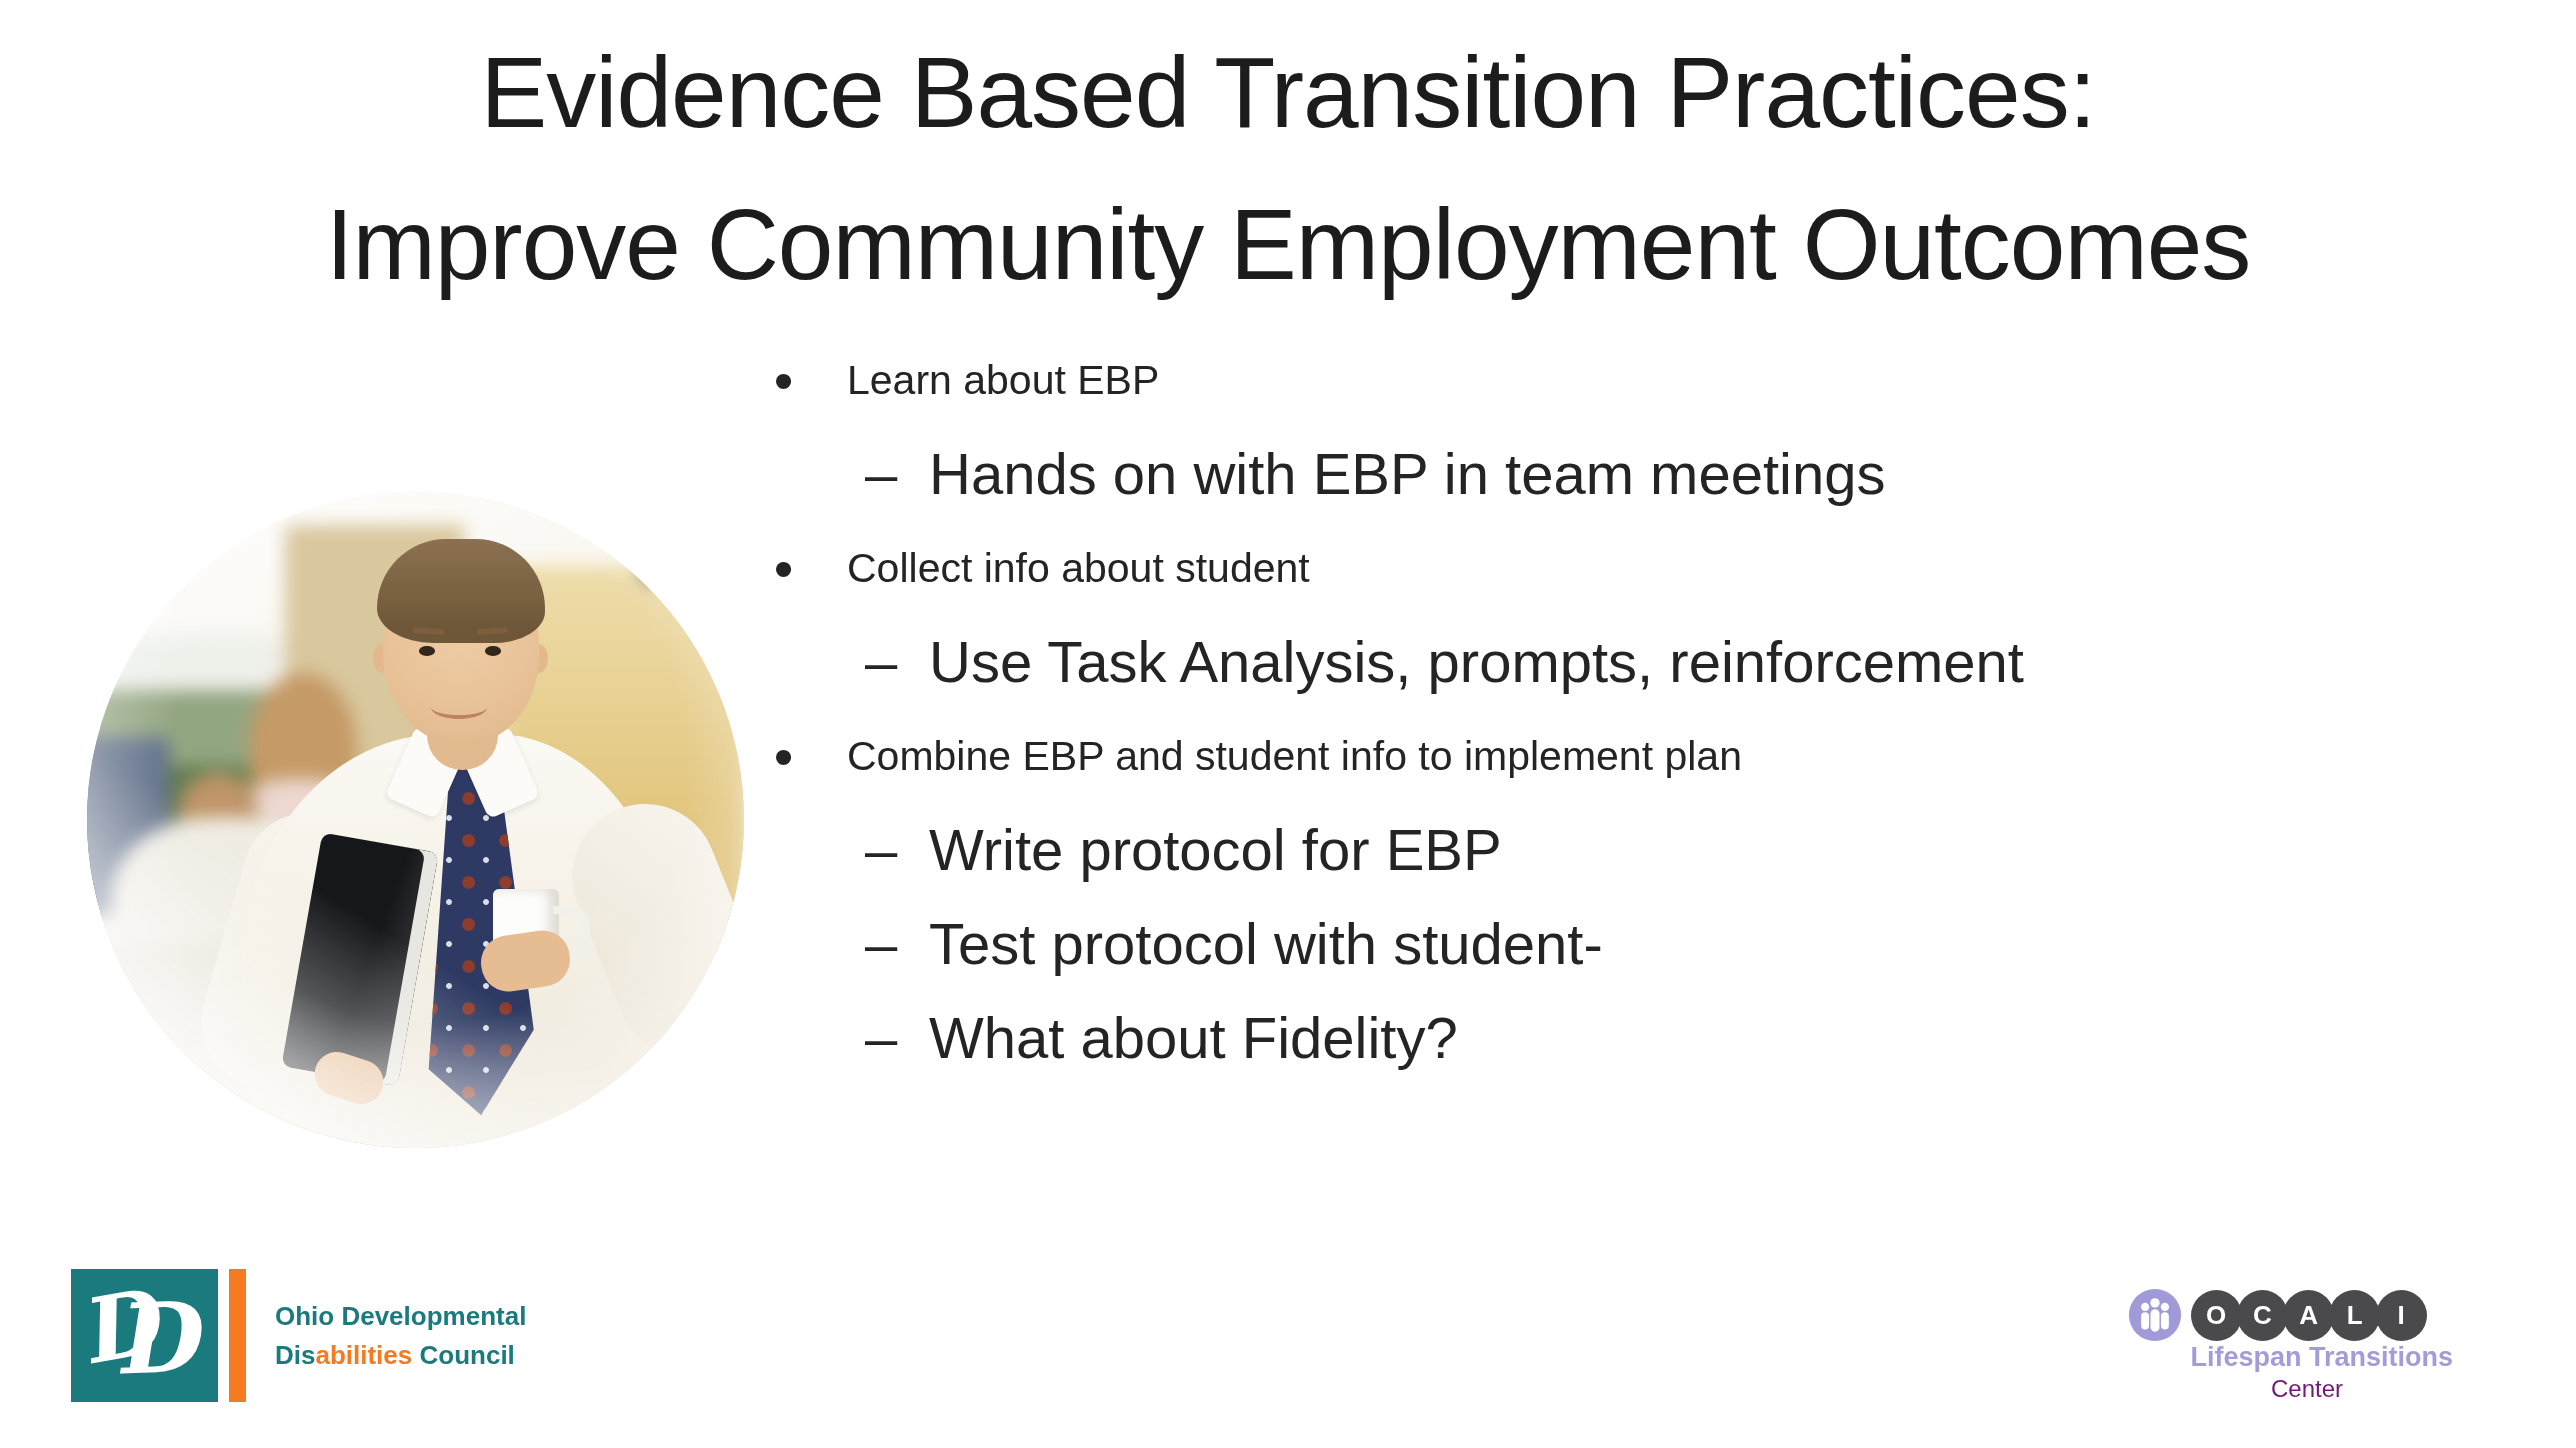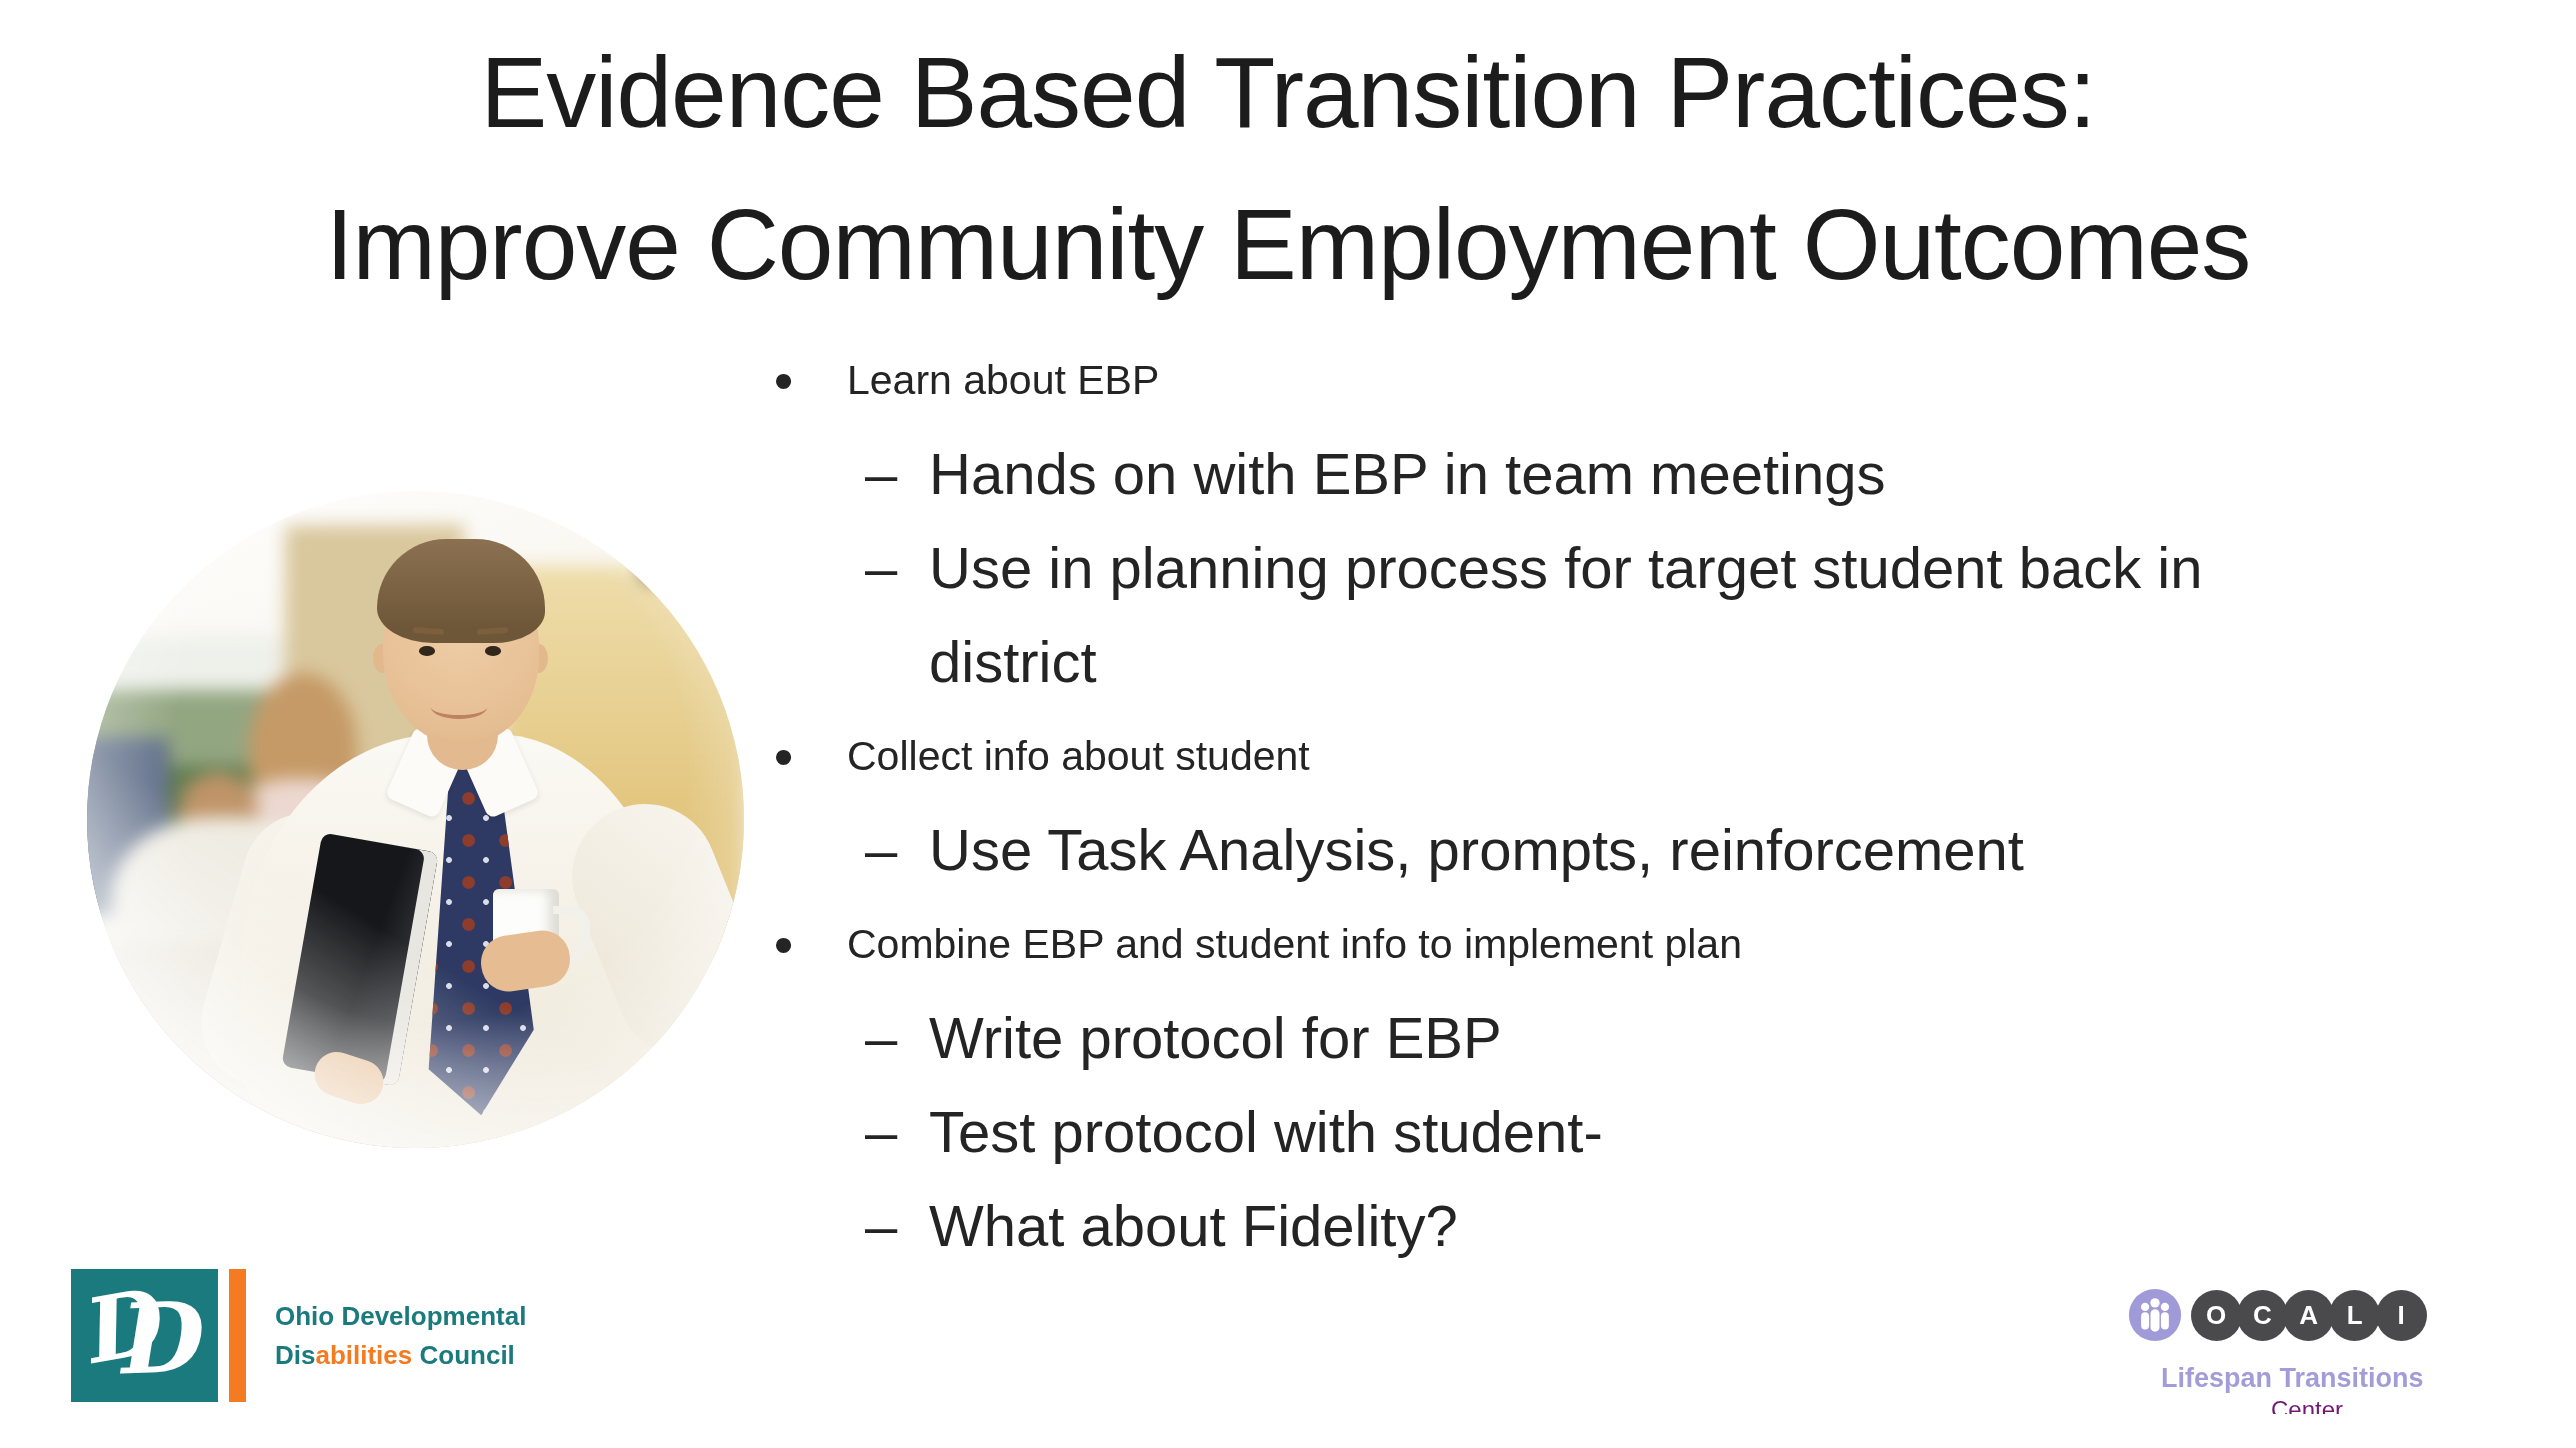--- a/index.html
+++ b/index.html
@@ -103,40 +103,38 @@
 
   
   .ocali{position:absolute;left:2128px;top:1288px;width:325px;}
   .ocali-row{display:flex;align-items:center;}
   .ocali-people{width:54px;height:54px;flex:0 0 auto;}
   .ocali-letters{display:flex;margin-left:8.7px;}
   .ocali-letters .oc{width:51px;height:51px;border-radius:50%;background:#4a4a4c;color:#fff;
                      display:flex;align-items:center;justify-content:center;
                      font-size:26px;font-weight:bold;margin-left:-4.8px;}
   .ocali-letters .oc:first-child{margin-left:0;}
-  .ocali-line1{margin-top:21px;padding-left:33px;text-align:left;
+  .ocali-line1{margin-top:0;padding-left:33px;text-align:right;
                font-size:27px;font-weight:bold;color:#a29dd9;}
   .ocali-line2{margin-top:1.9px;padding-left:33px;text-align:center;
                font-size:24px;color:#701a75;}
 </style>
 </head>
 <body>
 
 <div class="slide">
 
   <div class="title">
     <div>Evidence Based Transition Practices:</div>
     <div>Improve Community Employment Outcomes</div>
   </div>
 
   <ul class="bullets">
     <li class="lvl1">Learn about EBP</li>
     <li class="lvl2">Hands on with EBP in team meetings</li>
-    <li class="lvl2">Use in planning process for target student back in
-district</li>
     <li class="lvl1">Collect info about student</li>
     <li class="lvl2">Use Task Analysis, prompts, reinforcement</li>
     <li class="lvl1">Combine EBP and student info to implement plan</li>
     <li class="lvl2">Write protocol for EBP</li>
     <li class="lvl2">Test protocol with student-</li>
     <li class="lvl2">What about Fidelity?</li>
   </ul>
 
   <div class="photo">
     <div class="ph-bg">

